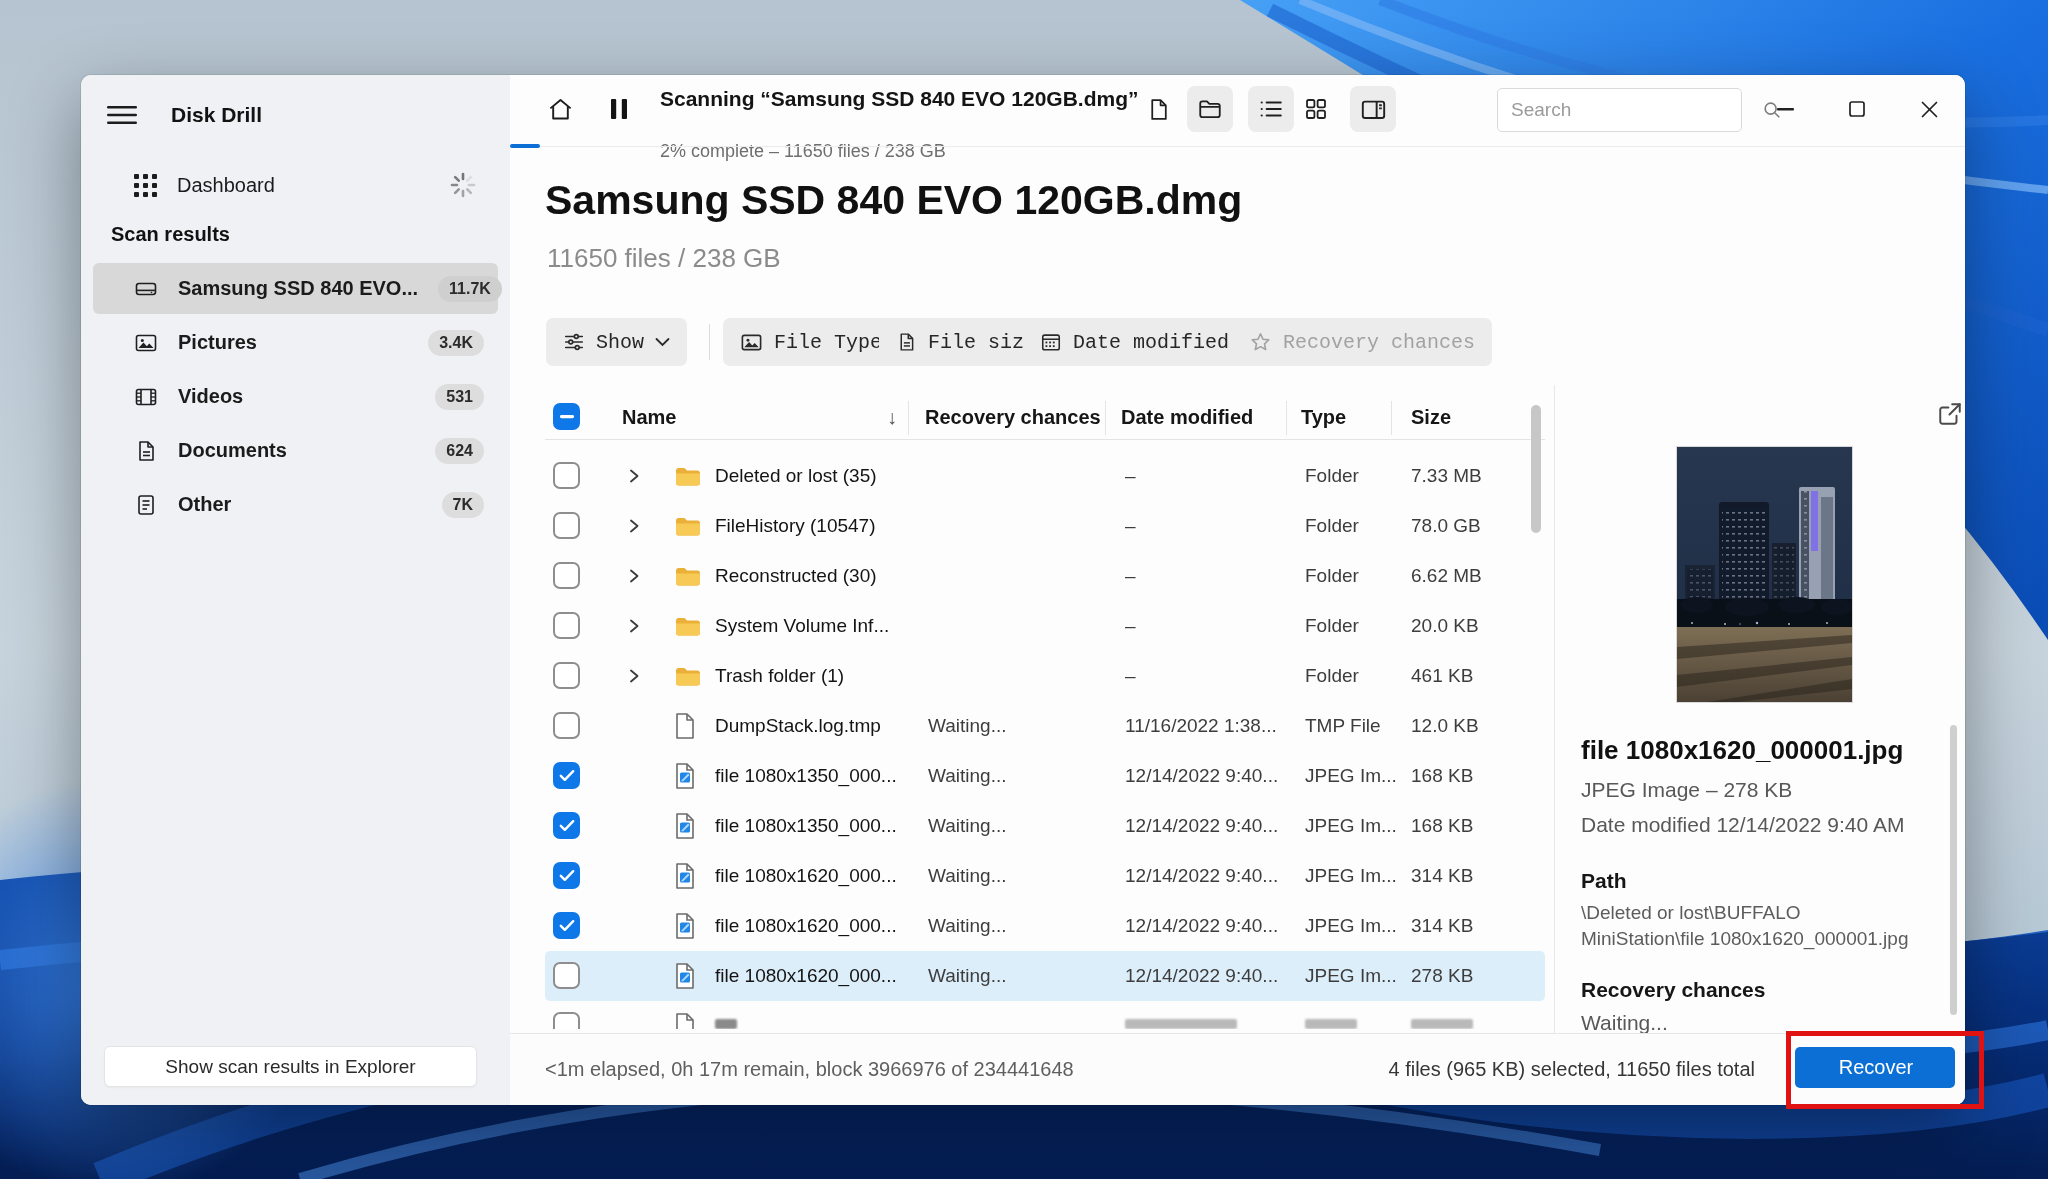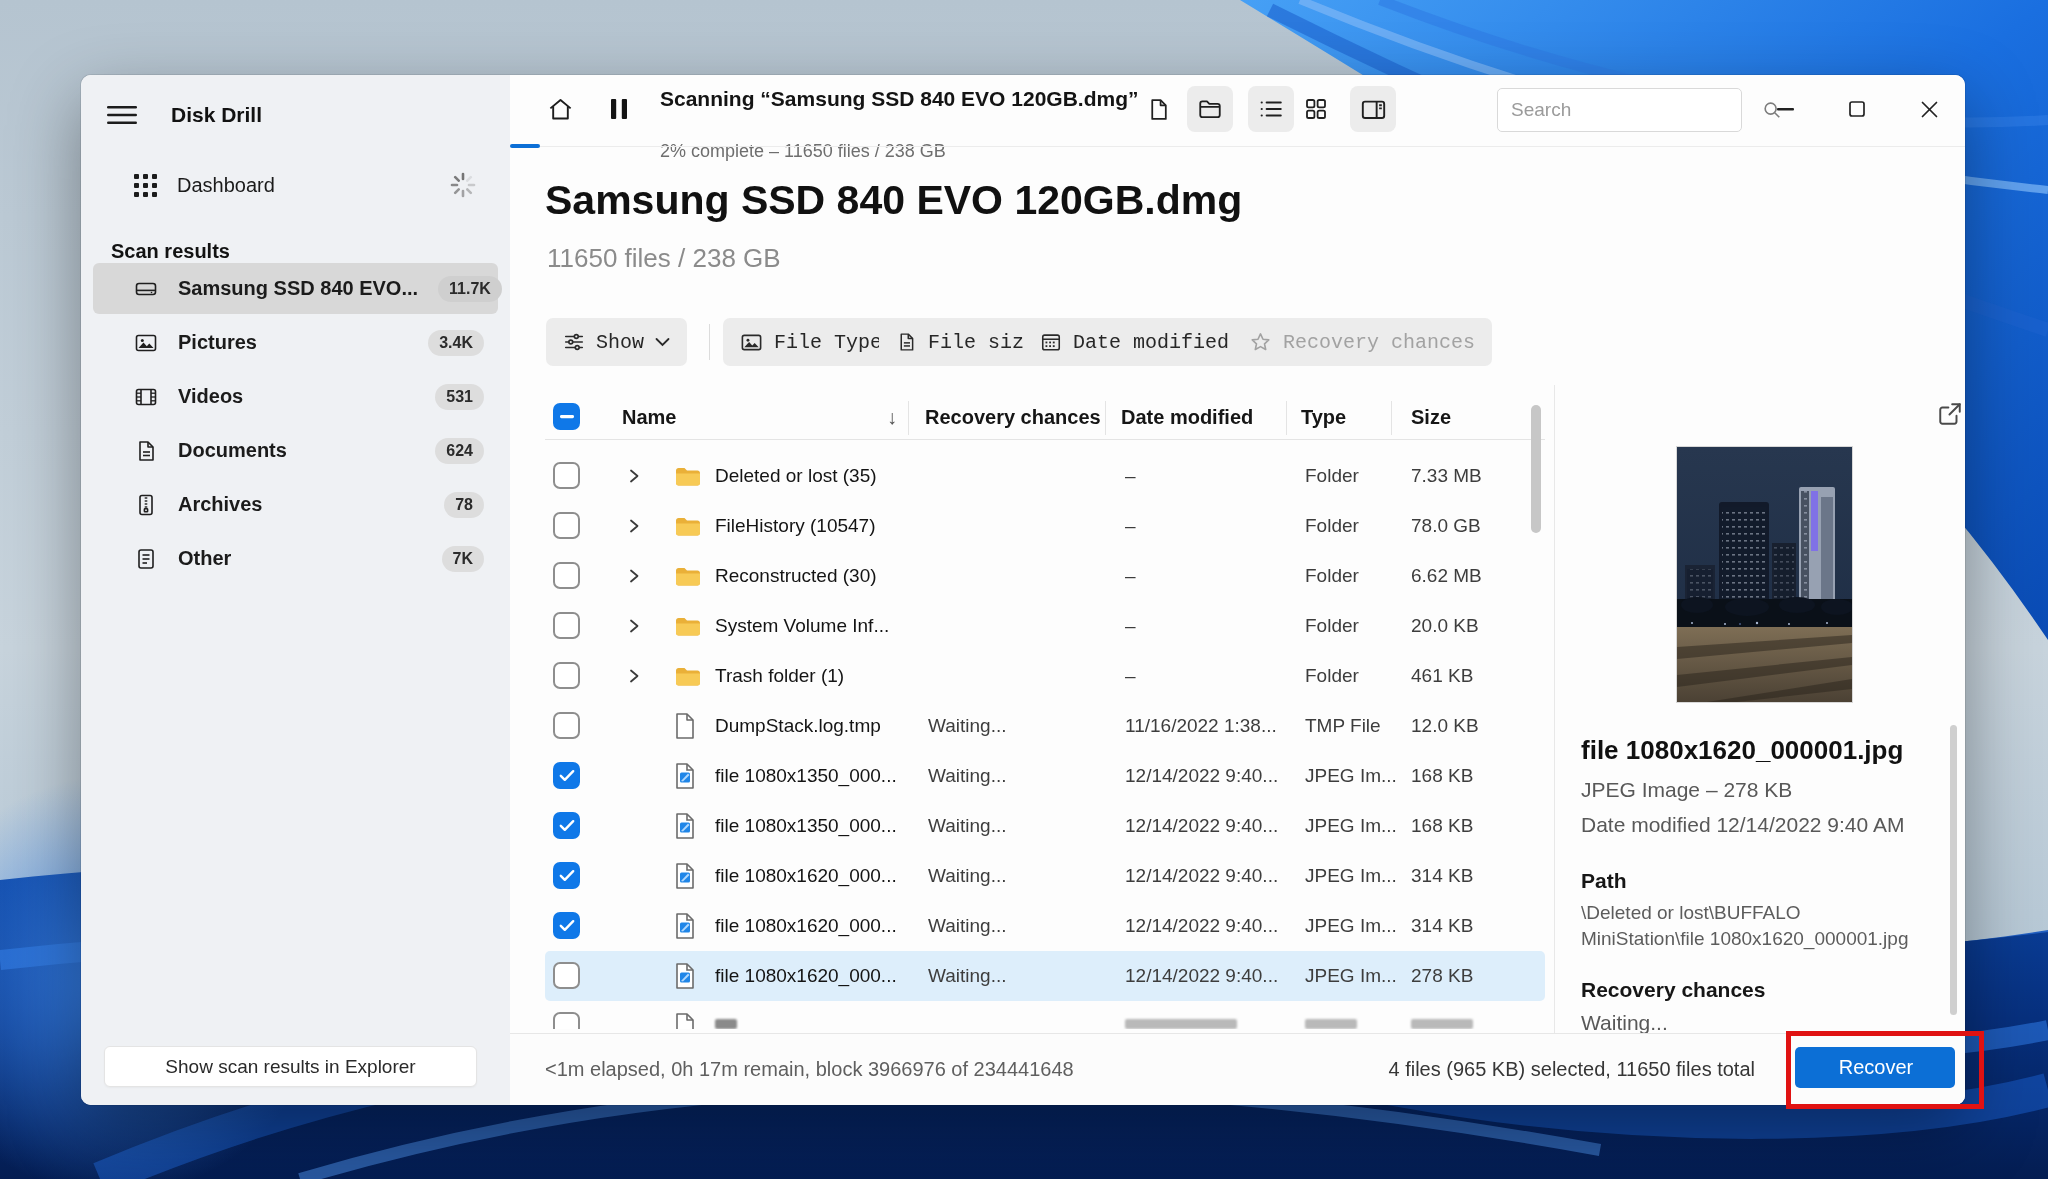--- a/index.html
+++ b/index.html
@@ -10,21 +10,21 @@
   
   #win{position:absolute;left:81px;top:75px;width:1884px;height:1030px;z-index:1;
     background:#fbfbfb;border-radius:10px;overflow:hidden;
     box-shadow:0 25px 70px rgba(0,0,0,.38),0 0 0 1px rgba(0,0,0,.08);}
   
   #sidebar{position:absolute;left:0;top:0;width:429px;height:1030px;background:#eff1f4;border-right:1px solid #e2e2e2;}
   .sb-header{position:absolute;left:26px;top:20px;display:flex;align-items:center;gap:26px;height:40px;}
   .sb-title{font-size:21px;font-weight:700;color:#121212;margin-left:8px;}
   .sb-dash{position:absolute;left:12px;right:12px;top:86px;height:48px;border-radius:6px;display:flex;align-items:center;padding-left:41px;gap:20px;}
   .sb-dash .lbl{font-size:20px;color:#1b1b1b;}
-  .sb-section{position:absolute;left:30px;top:148px;font-size:20px;font-weight:700;color:#121212;margin-top:17px;}
+  .sb-section{position:absolute;left:30px;top:148px;font-size:20px;font-weight:700;color:#121212;}
   #sb-items{position:absolute;left:12px;right:12px;top:188px;}
   .sb-item{height:51px;margin-bottom:3px;border-radius:6px;display:flex;align-items:center;padding-left:41px;gap:20px;cursor:default;font-weight:bold;}
   .sb-item.sel{background:#d8d8d8;}
   .sb-item .lbl{font-size:20px;color:#1b1b1b;white-space:nowrap;}
   .badge{margin-left:auto;margin-right:14px;background:#dddddd;border-radius:13px;padding:4px 11px;font-size:16px;color:#2b2b2b;}
   .sb-item.sel .badge{background:#cfcfcf;}
   .sb-footer{position:absolute;left:23px;bottom:18px;width:373px;height:41px;background:#ffffff;border:1px solid #e4e4e4;border-radius:6px;font-size:19px;color:#2a2a2a;font-family:inherit;box-shadow:0 1px 2px rgba(0,0,0,.04);}
   
   #main{position:absolute;left:429px;top:0;width:1455px;height:1030px;background:#fdfdfd;}
   .tb-divider{position:absolute;left:0;right:0;top:71px;height:1px;background:#ececec;}
@@ -224,36 +224,20 @@
               <line x1="9" y1="13" x2="16" y2="13"></line>
               <line x1="9" y1="16.5" x2="16" y2="16.5"></line>
             </svg>
           </span>
     <span class="lbl">Documents</span>
     <span class="badge">624</span>
   </div>
   <div class="sb-item ">
     <span>
             <svg width="24" height="24" viewBox="0 0 24 24" fill="none" stroke="#1f1f1f" stroke-width="1.6">
-              <rect x="6" y="2.5" width="12" height="19" rx="2"></rect>
-              <g stroke-width="1.4">
-                <line x1="10.7" y1="5" x2="13.3" y2="5"></line>
-                <line x1="10.7" y1="8" x2="13.3" y2="8"></line>
-                <line x1="10.7" y1="11" x2="13.3" y2="11"></line>
-                <line x1="10.7" y1="14" x2="13.3" y2="14"></line>
-              </g>
-              <rect x="10.4" y="15.8" width="3.2" height="3" rx=".6"></rect>
-            </svg>
-          </span>
-    <span class="lbl">Archives</span>
-    <span class="badge">78</span>
-  </div>
-  <div class="sb-item ">
-    <span>
-            <svg width="24" height="24" viewBox="0 0 24 24" fill="none" stroke="#1f1f1f" stroke-width="1.6">
               <rect x="5" y="3" width="14" height="18" rx="2"></rect>
               <line x1="8.5" y1="8" x2="15.5" y2="8"></line>
               <line x1="8.5" y1="12" x2="15.5" y2="12"></line>
               <line x1="8.5" y1="16" x2="13" y2="16"></line>
             </svg>
           </span>
     <span class="lbl">Other</span>
     <span class="badge">7K</span>
   </div>
       </div>

